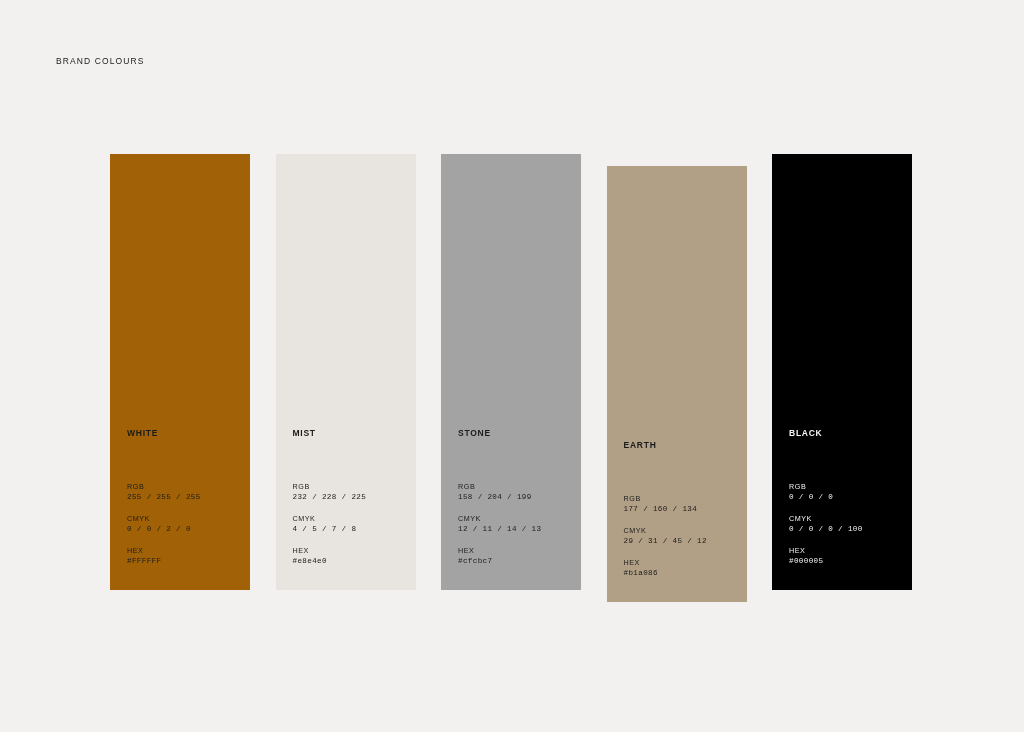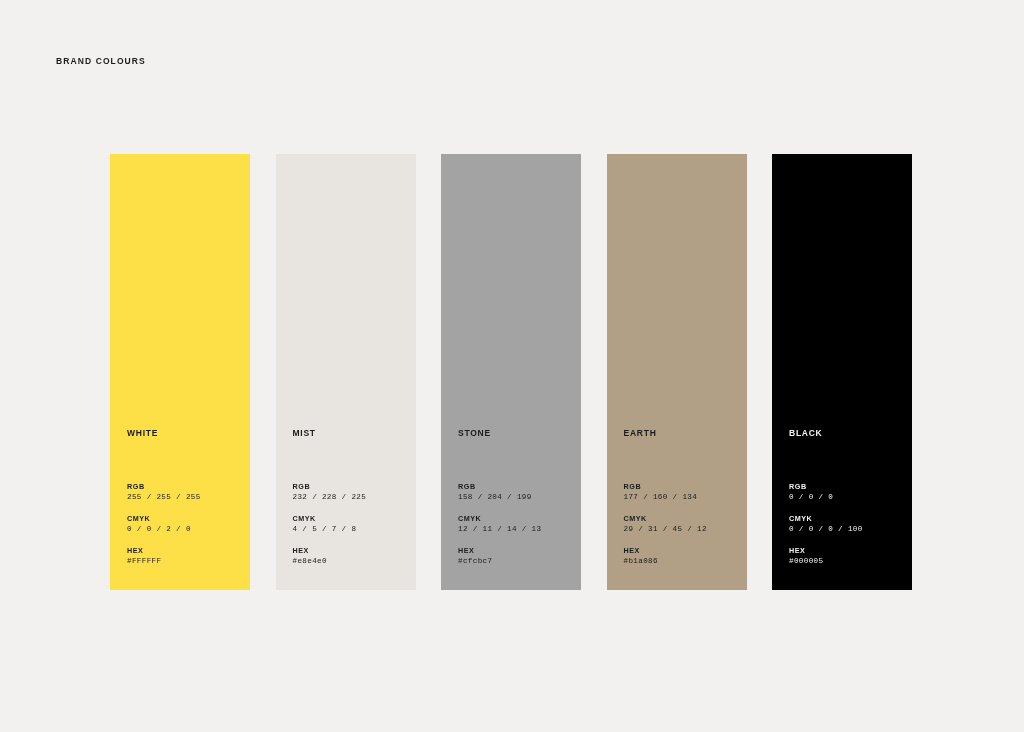--- a/index.html
+++ b/index.html
@@ -19,21 +19,21 @@
     position: relative;
     width: 1024px;
     height: 732px;
   }
 
   #page-title {
     position: absolute;
     left: 56px;
     top: 56px;
     font-size: 8.5px;
-    font-weight: 700;
+    font-weight: 400;
     letter-spacing: 1.1px;
     color: #1c1c1c;
     text-transform: uppercase;
     white-space: nowrap;
   }
 
   #swatch-row {
     position: absolute;
     left: 110px;
     top: 154px;
@@ -73,21 +73,21 @@
 
   .spec-group {
     margin-bottom: 10px;
   }
   .spec-group:last-child {
     margin-bottom: 0;
   }
 
   .spec-label {
     font-size: 7.2px;
-    font-weight: 700;
+    font-weight: 400;
     letter-spacing: 0.55px;
     text-transform: uppercase;
     line-height: 11px;
     white-space: nowrap;
   }
 
   .spec-value {
     font-size: 7.6px;
     font-weight: 400;
     letter-spacing: 0.35px;
@@ -107,21 +107,21 @@
 </style>
 </head>
 <body style="background: rgb(242, 241, 239);">
 
 <div id="page">
 
   <div id="page-title">BRAND COLOURS</div>
 
   <div id="swatch-row">
 
-  <div class="swatch-card on-light" style="background: #fde047;">
+  <div class="swatch-card on-light" style="background: #a16207;">
         <div class="swatch-name">WHITE</div>
         <div class="spec-list">
           <div class="spec-group">
             <div class="spec-label">RGB</div>
             <div class="spec-value">255 / 255 / 255</div>
           </div>
           <div class="spec-group">
             <div class="spec-label">CMYK</div>
             <div class="spec-value">0 / 0 / 2 / 0</div>
           </div>
@@ -158,21 +158,21 @@
           <div class="spec-group">
             <div class="spec-label">CMYK</div>
             <div class="spec-value">12 / 11 / 14 / 13</div>
           </div>
           <div class="spec-group">
             <div class="spec-label">HEX</div>
             <div class="spec-value">#cfcbc7</div>
           </div>
         </div>
       </div>
-      <div class="swatch-card on-light" style="background: rgb(177, 160, 134);">
+      <div class="swatch-card on-light" style="background: rgb(177, 160, 134); margin-top: 12px;">
         <div class="swatch-name">EARTH</div>
         <div class="spec-list">
           <div class="spec-group">
             <div class="spec-label">RGB</div>
             <div class="spec-value">177 / 160 / 134</div>
           </div>
           <div class="spec-group">
             <div class="spec-label">CMYK</div>
             <div class="spec-value">29 / 31 / 45 / 12</div>
           </div>

